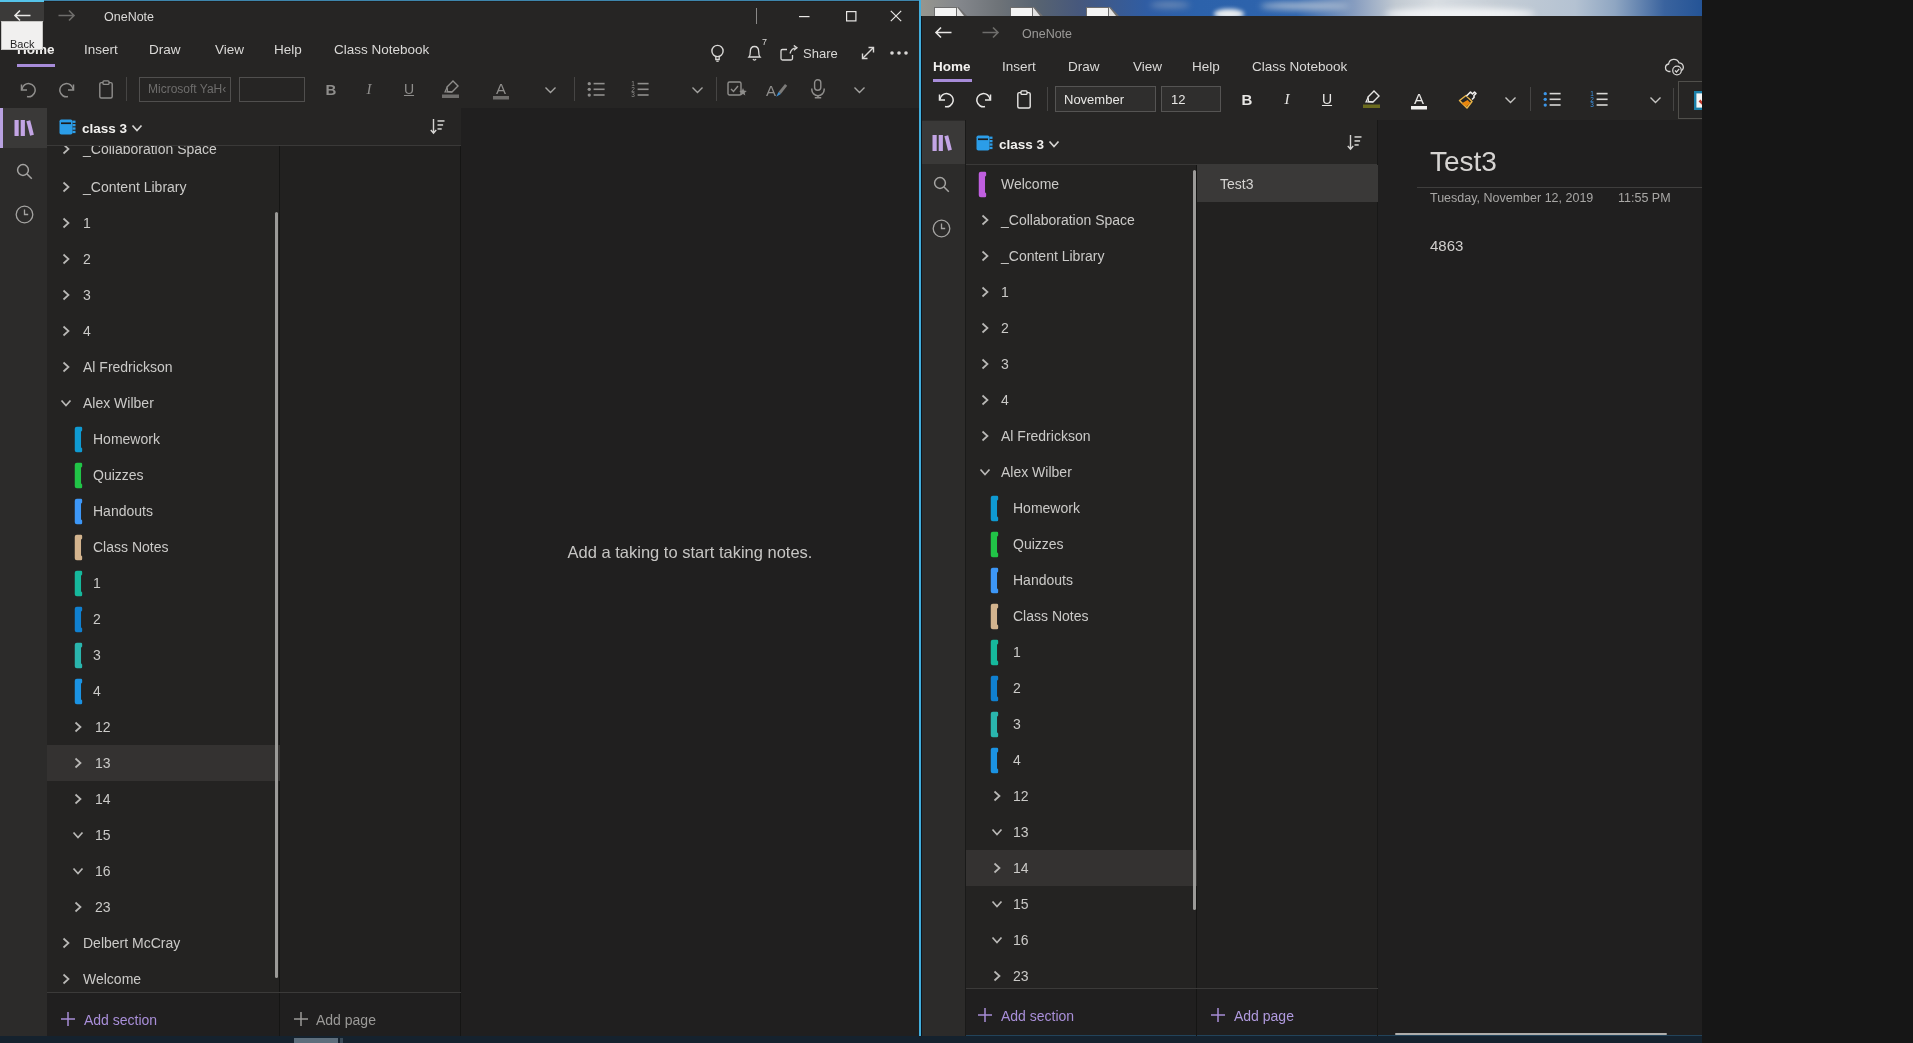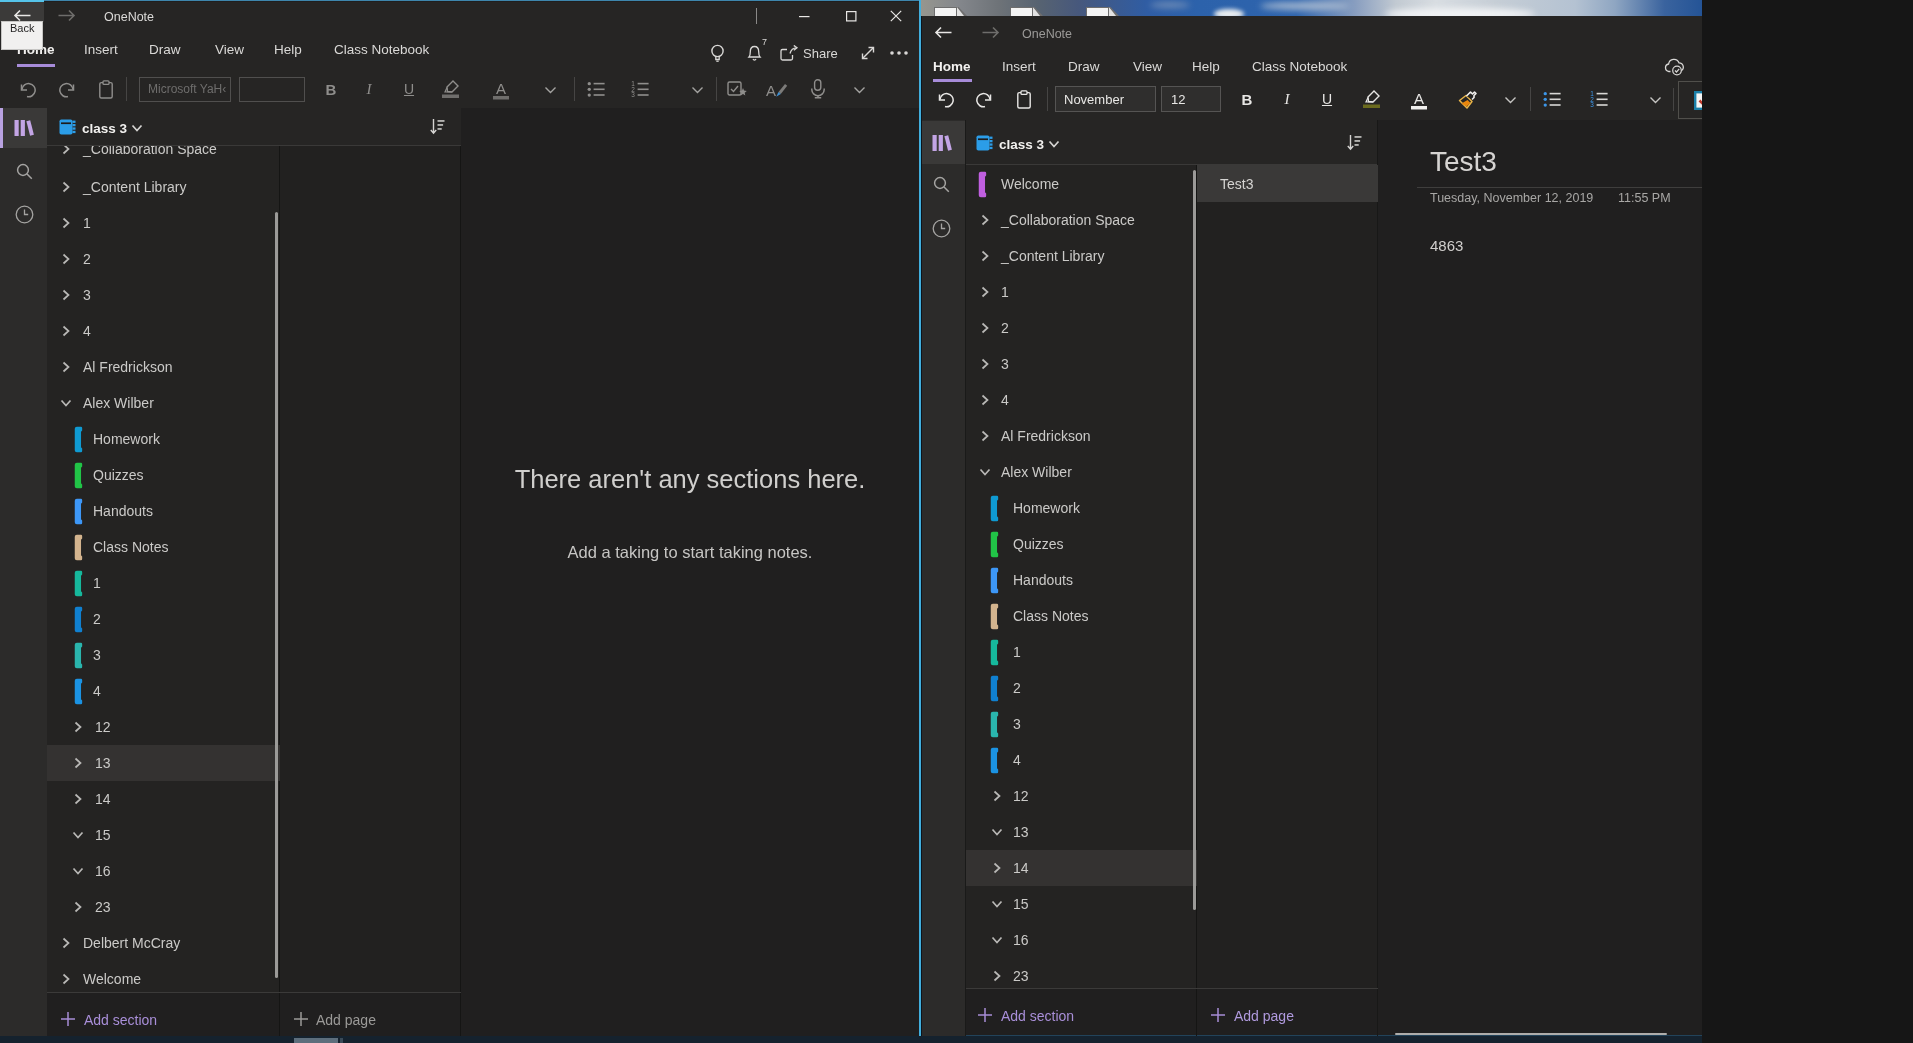--- a/index.html
+++ b/index.html
@@ -31,21 +31,21 @@
     <svg style="position:absolute;left:799px;top:11px;" width="11" height="11" viewBox="0 0 11 11" fill="none">
       <rect x="0" y="5" width="10.5" height="1.2" fill="#e8e7e5"></rect>
     </svg>
     <svg style="position:absolute;left:846px;top:11px;" width="11" height="11" viewBox="0 0 11 11" fill="none">
       <rect x="0.6" y="0.6" width="9.3" height="9.3" stroke="#e8e7e5" stroke-width="1.2"></rect>
     </svg>
     <svg style="position:absolute;left:890px;top:10px;" width="12" height="12" viewBox="0 0 12 12" fill="none">
       <path d="M0.8 0.8 L11.2 11.2 M11.2 0.8 L0.8 11.2" stroke="#e8e7e5" stroke-width="1.2"></path>
     </svg>
     <div style="position:absolute;left:1px;top:21px;width:42px;height:29px;background:#f1f0ef;border:1px solid #c6c5c3;z-index:60;"></div>
-    <div style="position:absolute;left:10px;top:28px;transform:translateY(-50%);font-family:'Liberation Sans',sans-serif;font-size:11px;color:#201f1f;font-weight:400;white-space:nowrap;z-index:61;">Back</div>
+    <div style="position:absolute;left:10px;top:44px;transform:translateY(-50%);font-family:'Liberation Sans',sans-serif;font-size:11px;color:#201f1f;font-weight:400;white-space:nowrap;z-index:61;">Back</div>
     <div style="position:absolute;left:17px;top:49px;transform:translateY(-50%);font-family:'Liberation Sans',sans-serif;font-size:13.5px;color:#f2f1ef;font-weight:700;white-space:nowrap;">Home</div>
     <div style="position:absolute;left:17px;top:64px;width:38px;height:3px;background:#a78cd9;"></div>
     <div style="position:absolute;left:84px;top:49px;transform:translateY(-50%);font-family:'Liberation Sans',sans-serif;font-size:13.5px;color:#dad9d7;font-weight:400;white-space:nowrap;">Insert</div>
     <div style="position:absolute;left:149px;top:49px;transform:translateY(-50%);font-family:'Liberation Sans',sans-serif;font-size:13.5px;color:#dad9d7;font-weight:400;white-space:nowrap;">Draw</div>
     <div style="position:absolute;left:215px;top:49px;transform:translateY(-50%);font-family:'Liberation Sans',sans-serif;font-size:13.5px;color:#dad9d7;font-weight:400;white-space:nowrap;">View</div>
     <div style="position:absolute;left:274px;top:49px;transform:translateY(-50%);font-family:'Liberation Sans',sans-serif;font-size:13.5px;color:#dad9d7;font-weight:400;white-space:nowrap;">Help</div>
     <div style="position:absolute;left:334px;top:49px;transform:translateY(-50%);font-family:'Liberation Sans',sans-serif;font-size:13.5px;color:#dad9d7;font-weight:400;white-space:nowrap;">Class Notebook</div>
     <svg style="position:absolute;left:710px;top:44px;" width="15" height="19" viewBox="0 0 15 19" fill="none">
       <circle cx="7.5" cy="7" r="5.6" stroke="#d9d8d6" stroke-width="1.4"></circle>
       <path d="M5.8 13 V15.5 H9.2 V13" stroke="#d9d8d6" stroke-width="1.3"></path>
@@ -177,21 +177,20 @@
       <path d="M3.5 1 V15 M0.8 12 L3.5 15.2 L6.2 12" stroke="#d5d4d2" stroke-width="1.4"></path>
       <rect x="7.5" y="2.2" width="7" height="1.5" fill="#d5d4d2"></rect>
       <rect x="7.5" y="6.2" width="5.6" height="1.5" fill="#d5d4d2"></rect>
       <rect x="7.5" y="10.2" width="4.2" height="1.5" fill="#d5d4d2"></rect>
     </svg>
     <div style="position:absolute;left:47px;top:145px;width:414px;height:1px;background:#3a3938;"></div>
     <div style="position:absolute;left:47px;top:146px;width:233px;height:847px;background:#242322;"></div>
     <div style="position:absolute;left:280px;top:146px;width:181px;height:847px;background:#222120;"></div>
     <div style="position:absolute;left:279px;top:146px;width:1px;height:890px;background:#151514;"></div>
     <div style="position:absolute;left:460px;top:146px;width:1px;height:890px;background:#151514;"></div>
-    <div style="position:absolute;left:690px;top:479px;transform:translate(-50%,-50%);font-family:'Liberation Sans',sans-serif;font-size:25.5px;color:#d0cfcd;font-weight:400;white-space:nowrap;">There aren't any sections here.</div>
     <div style="position:absolute;left:690px;top:552px;transform:translate(-50%,-50%);font-family:'Liberation Sans',sans-serif;font-size:16.5px;color:#c6c5c3;font-weight:400;white-space:nowrap;">Add a taking to start taking notes.</div>
     <div style="position:absolute;left:47px;top:146px;width:233px;height:847px;overflow:hidden;">
       <svg style="position:absolute;left:15px;top:-3px;" width="8" height="12" viewBox="0 0 8 12" fill="none">
         <path d="M1.5 1.5 L6.5 6 L1.5 10.5" stroke="#b9b8b6" stroke-width="1.7"></path>
       </svg>
       <div style="position:absolute;left:36px;top:3px;transform:translateY(-50%);font-family:'Liberation Sans',sans-serif;font-size:14px;color:#cbcac8;font-weight:400;white-space:nowrap;">_Collaboration Space</div>
       <svg style="position:absolute;left:15px;top:35px;" width="8" height="12" viewBox="0 0 8 12" fill="none">
         <path d="M1.5 1.5 L6.5 6 L1.5 10.5" stroke="#b9b8b6" stroke-width="1.7"></path>
       </svg>
       <div style="position:absolute;left:36px;top:41px;transform:translateY(-50%);font-family:'Liberation Sans',sans-serif;font-size:14px;color:#cbcac8;font-weight:400;white-space:nowrap;">_Content Library</div>

